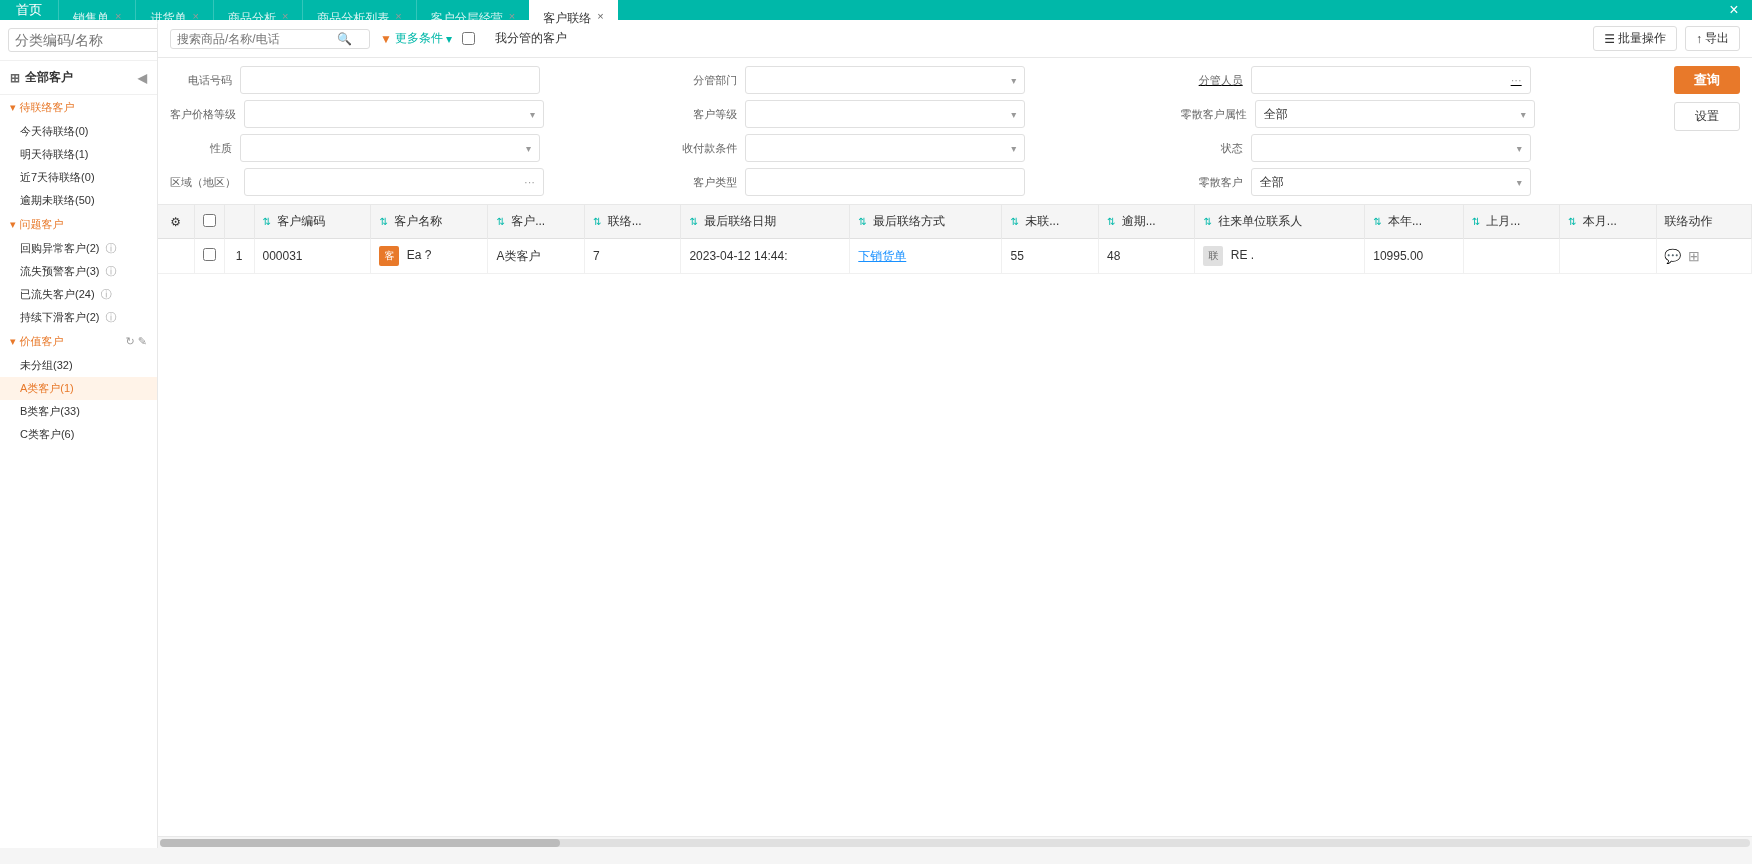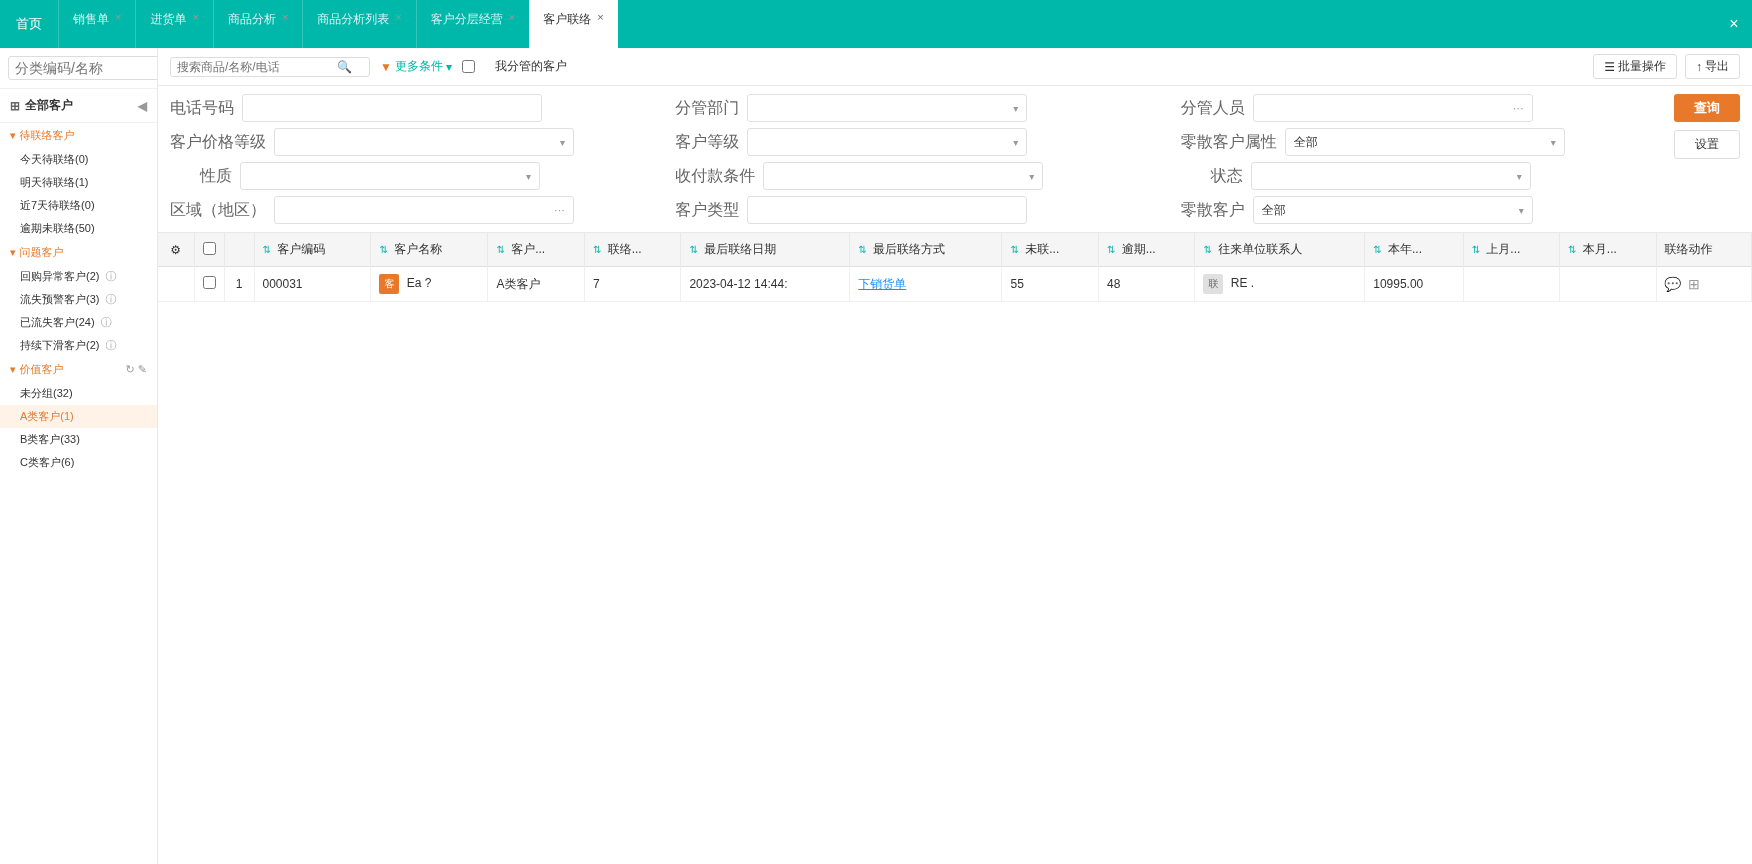--- a/index.html
+++ b/index.html
@@ -1,20 +1,20 @@
 <!DOCTYPE html>
 <html><head>
   <meta charset="utf-8">
   <style>
     * { box-sizing: border-box; margin: 0; padding: 0; }
     body { font-family: "Microsoft YaHei", Arial, sans-serif; font-size: 12px; background: #f5f5f5; overflow: hidden; width: 1752px; height: 864px; }
 
     
     .top-nav {
-      display: flex; align-items: center; height: 48px;
+      display: flex; align-items: center; height: 20px;
       background: #00b8a9; color: white;
     }
     .nav-home {
       padding: 0 16px; height: 100%; display: flex; align-items: center;
       font-size: 13px; cursor: pointer; color: white;
     }
     .nav-tab {
       padding: 11px 14px; height: 100%; display: flex; align-items: flex-start;
       font-size: 12px; cursor: pointer; color: rgba(255,255,255,0.85);
       border-left: 1px solid rgba(255,255,255,0.2);
@@ -121,21 +121,21 @@
       padding: 8px 12px;
     }
     .filter-row {
       display: flex; align-items: center; gap: 0; margin-bottom: 6px;
     }
     .filter-row:last-child { margin-bottom: 0; }
     .filter-field {
       display: flex; align-items: center; flex: 1;
     }
     .filter-label {
-      font-size: 16px; color: #666; white-space: nowrap; min-width: 70px;
+      font-size: 11px; color: #666; white-space: nowrap; min-width: 70px;
       text-align: right; padding-right: 8px;
     }
     .filter-input-wrap {
       flex: 1; display: flex; align-items: center; border: 1px solid #e0e0e0;
       border-radius: 3px; padding: 3px 8px; background: white; cursor: pointer;
       min-height: 28px; position: relative;
     }
     .filter-input-wrap .dropdown-arrow {
       margin-left: auto; color: #999; font-size: 10px;
     }
@@ -355,21 +355,21 @@
                 <span class="filter-input-text"></span>
               </div>
             </div>
             <div class="filter-field" style="margin-left:24px;">
               <span class="filter-label">分管部门</span>
               <div class="filter-input-wrap" style="max-width:280px;">
                 <span class="filter-input-text"></span>
                 <span class="dropdown-arrow">▾</span>
               </div>
             </div>
-            <div class="filter-field" style="margin-left:24px;">
+            <div class="filter-field" style="margin-left:24px;text-decoration:underline;">
               <span class="filter-label">分管人员</span>
               <div class="filter-input-wrap" style="max-width:280px;">
                 <span class="filter-input-text"></span>
                 <span class="more-icon">···</span>
               </div>
             </div>
           </div>
 
           <div class="filter-row">
             <div class="filter-field">

